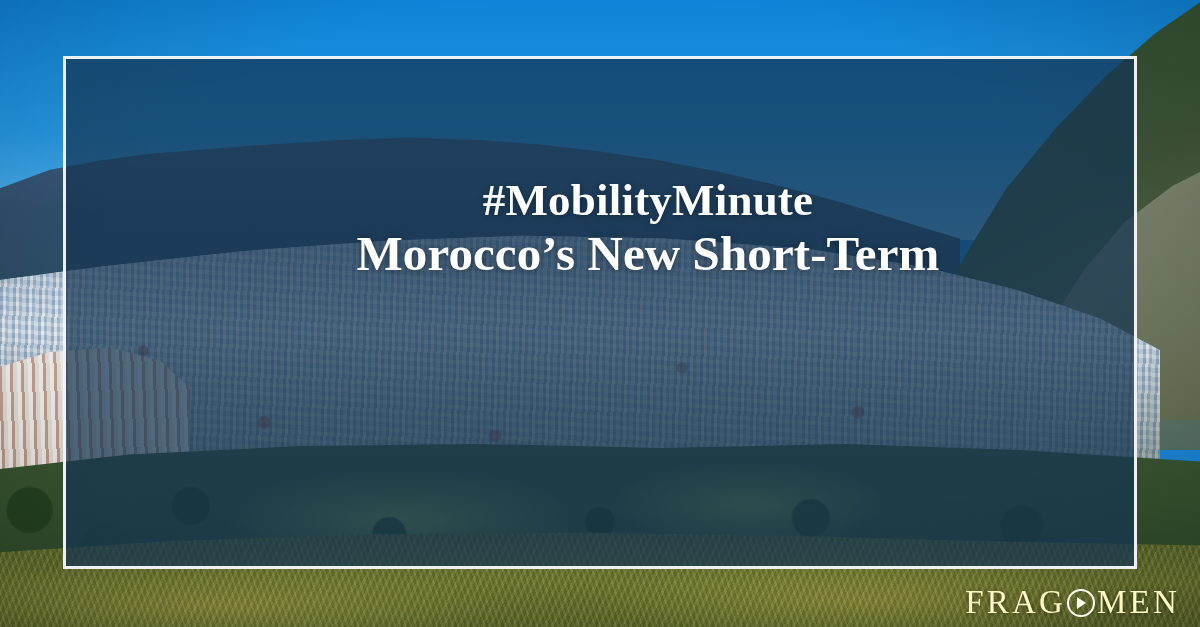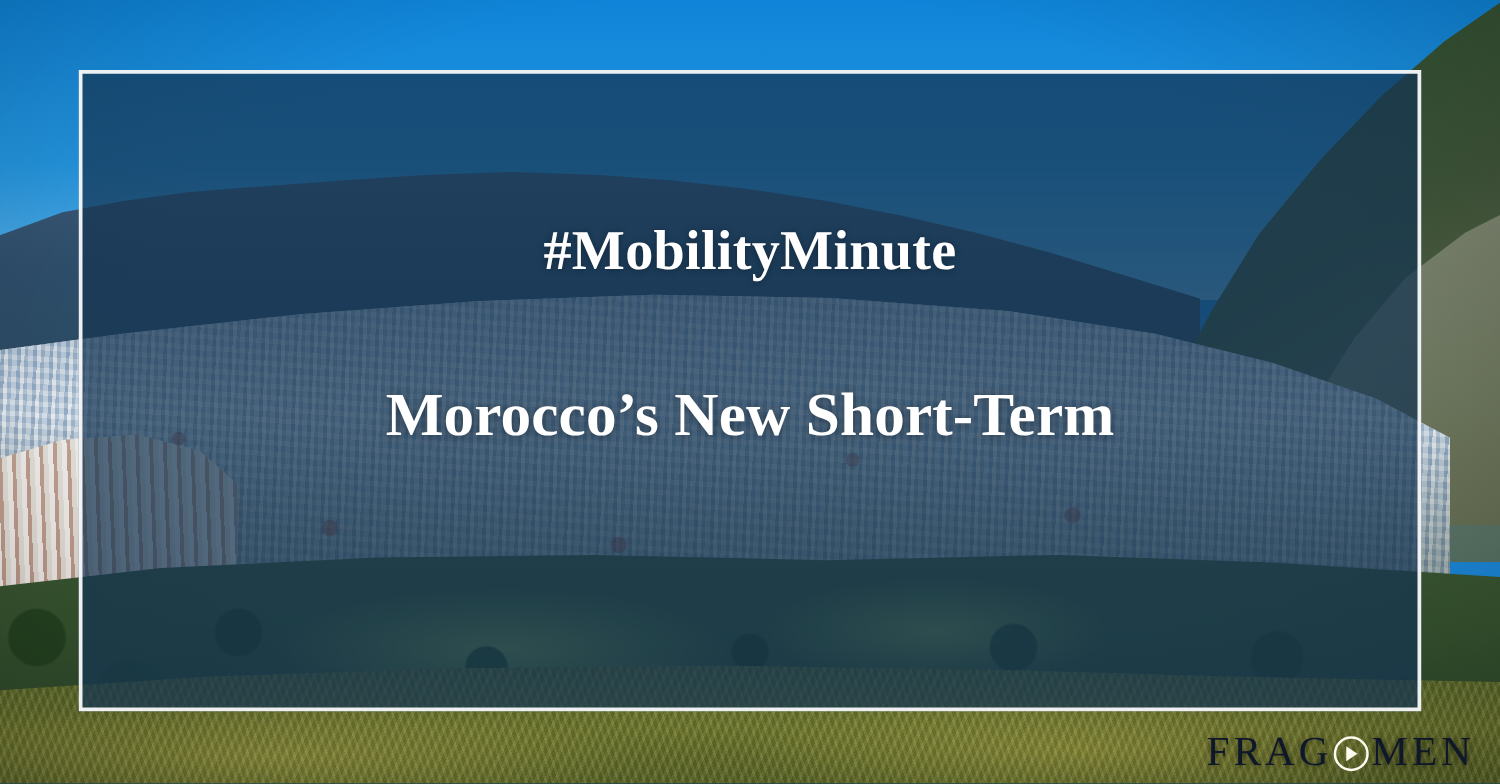--- a/index.html
+++ b/index.html
@@ -189,49 +189,49 @@
   .text-block {
     position: absolute;
     left: 63px; top: 56px;
     width: 1074px; height: 513px;
     display: flex;
     flex-direction: column;
     align-items: center;
     justify-content: flex-start;
     text-align: center;
     color: #fff;
+    padding-left: 48px;
   }
 
   .hashtag {
     margin-top: 122px;
     font-size: 45px;
     font-weight: bold;
     letter-spacing: .2px;
     line-height: 1;
     text-shadow: 0 1px 6px rgba(0,0,0,.35);
   }
 
   .headline {
-    margin-top: 78px;
     font-size: 49px;
     font-weight: bold;
     line-height: 1.28;
     letter-spacing: .1px;
     text-shadow: 0 1px 7px rgba(0,0,0,.4);
   }
   .headline .line { display: block; white-space: nowrap; }
 
   
   .logo {
     position: absolute;
     right: 20px;
     bottom: 8px;
     display: flex;
     align-items: center;
-    color: #0f172a;
+    color: #fef9c3;
     font-size: 33px;
     letter-spacing: 3.2px;
     line-height: 1;
     text-shadow: 0 1px 5px rgba(0,0,0,.5);
     user-select: none;
   }
   .logo .mark {
     position: relative;
     display: inline-block;
     width: 28px;

